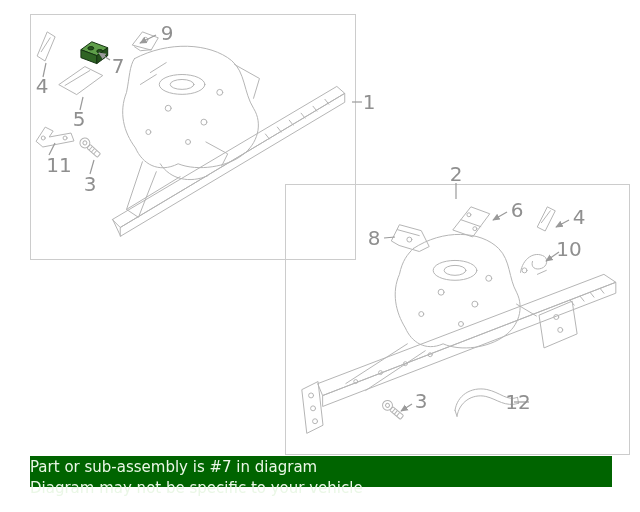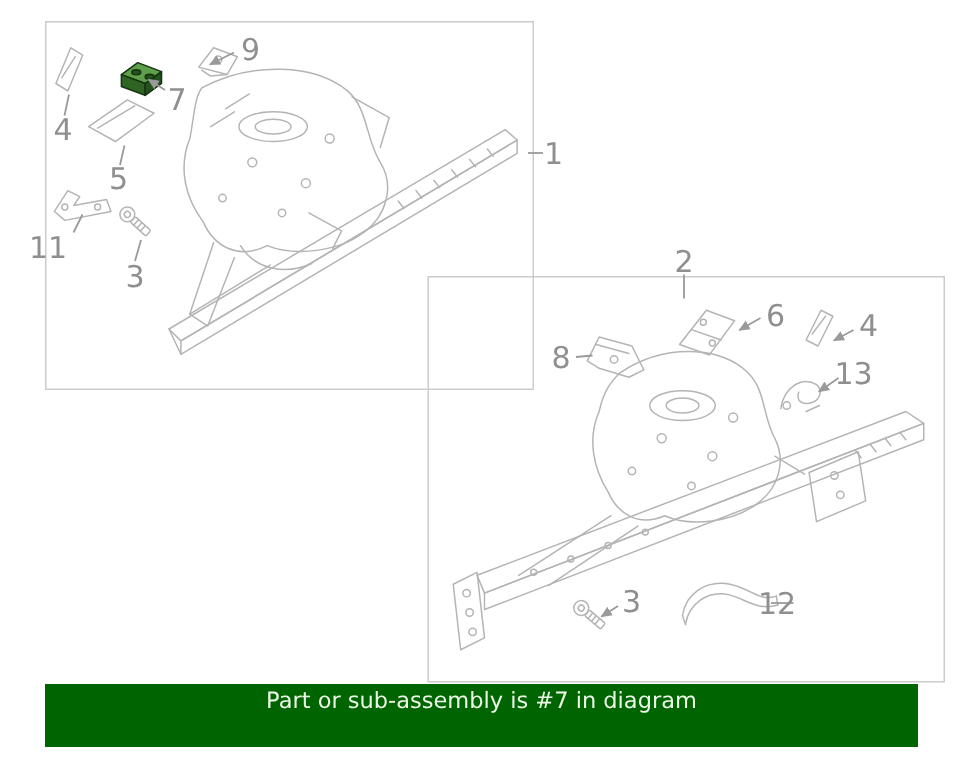--- a/index.html
+++ b/index.html
@@ -51,24 +51,23 @@
     transform: translate(-50%, -50%);
     color: var(--callout, #8f8f8f);
     font-size: 20px;
     line-height: 1;
     cursor: pointer;
     user-select: none;
   }
   .banner {
     position: absolute;
     left: 30px; top: 456px;
-    width: 582px; height: 42px;
+    width: 582px; height: 31px;
     background: var(--banner-bg, #006400);
     color: var(--banner-text, #eaf7e6);
-    text-align: center;
     font-size: 15px;
     line-height: 21px;
     padding-top: 1px;
   }
 </style>
 </head>
 <body>
 
 <div class="stage">
 
@@ -215,29 +214,30 @@
       <path d="M559,252 L546,261" marker-end="url(#arr)"></path>
       <path d="M412,404 L401,411" marker-end="url(#arr)"></path>
       <path d="M529,402 L514,402"></path>
     </g>
   </svg>
 
   <span class="callout" style="left:42px;top:86px">4</span>
   <span class="callout" style="left:118px;top:66px">7</span>
   <span class="callout" style="left:167px;top:33px">9</span>
   <span class="callout" style="left:79px;top:119px">5</span>
-  <span class="callout" style="left:32px;top:165px">11</span>
+  <span class="callout" style="left:59px;top:165px">11</span>
   <span class="callout" style="left:90px;top:184px">3</span>
   <span class="callout" style="left:369px;top:102px">1</span>
 
   <span class="callout" style="left:456px;top:174px">2</span>
   <span class="callout" style="left:517px;top:210px">6</span>
   <span class="callout" style="left:579px;top:217px">4</span>
   <span class="callout" style="left:374px;top:238px">8</span>
-  <span class="callout" style="left:569px;top:249px">13</span>
+  <span class="callout" style="left:569px;top:249px">10</span>
   <span class="callout" style="left:421px;top:401px">3</span>
   <span class="callout" style="left:518px;top:402px">12</span>
 
   <div class="banner">
     <div class="banner-line">Part or sub-assembly is #7 in diagram</div>
+    <div class="banner-line">Diagram may not be specific to your vehicle</div>
   </div>
 
 </div>
 
 </body></html>

